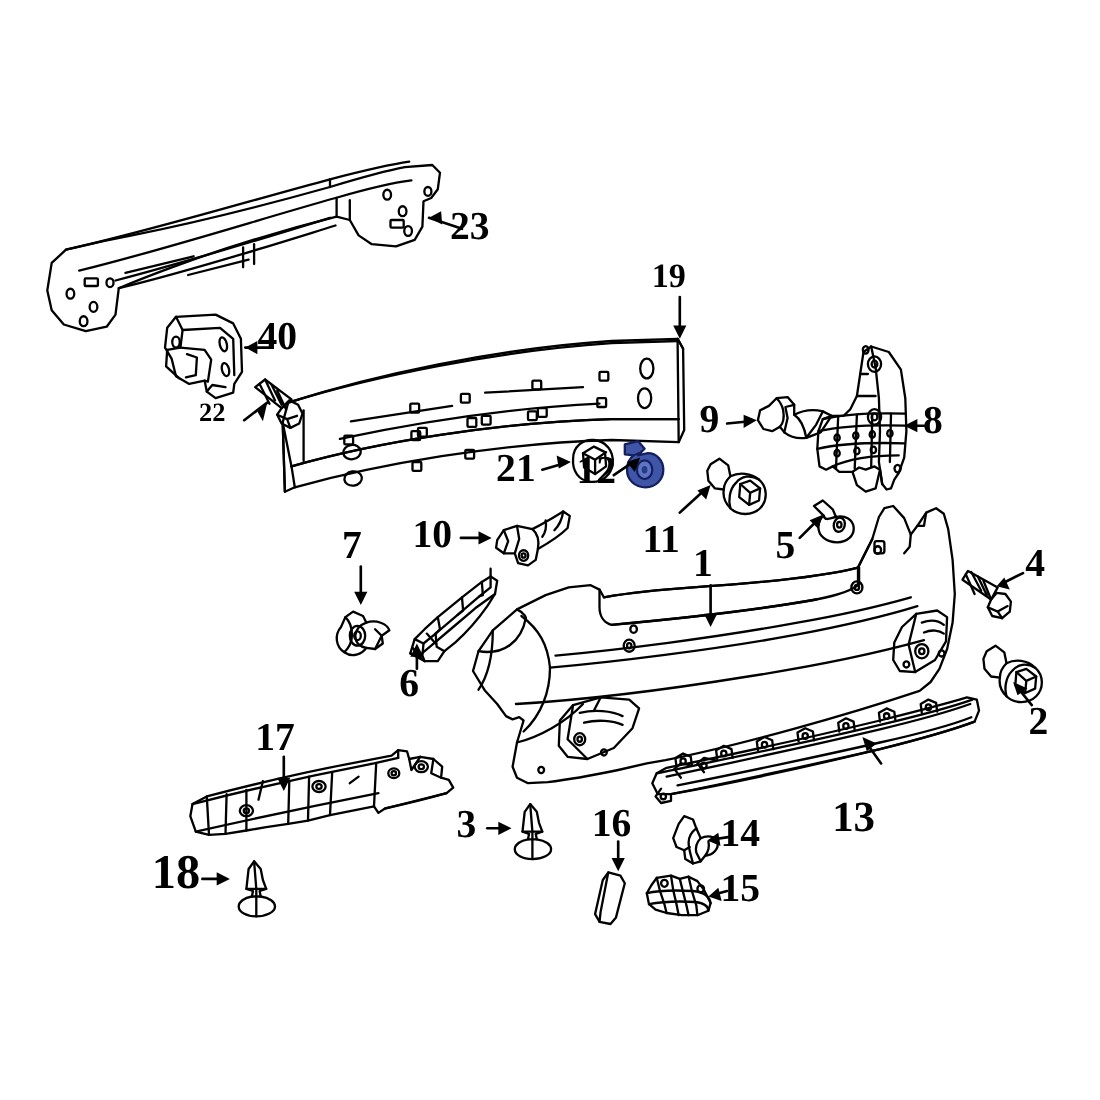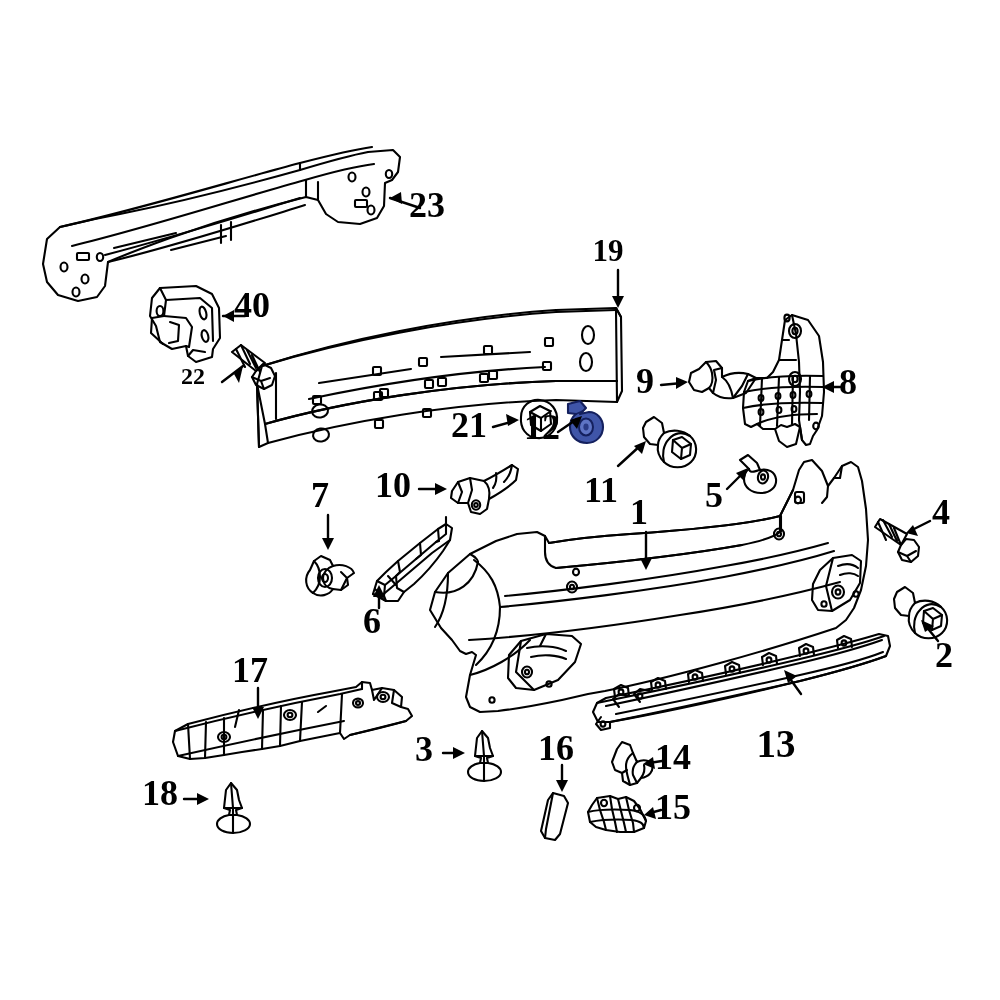--- a/index.html
+++ b/index.html
@@ -551,16 +551,16 @@
   <div class="lbl" style="left:639px;top:512px;font-size:36px;transform:translate(-50%,-50%);">1</div>
   <div class="lbl" style="left:941px;top:512px;font-size:36px;transform:translate(-50%,-50%);">4</div>
   <div class="lbl" style="left:320px;top:495px;font-size:36px;transform:translate(-50%,-50%);">7</div>
   <div class="lbl" style="left:372px;top:621px;font-size:36px;transform:translate(-50%,-50%);">6</div>
   <div class="lbl" style="left:944px;top:655px;font-size:36px;transform:translate(-50%,-50%);">2</div>
   <div class="lbl" style="left:776px;top:707px;font-size:39px;transform:translate(-50%,-50%);margin-top:36px;">13</div>
   <div class="lbl" style="left:250px;top:670px;font-size:36px;transform:translate(-50%,-50%);">17</div>
   <div class="lbl" style="left:424px;top:749px;font-size:36px;transform:translate(-50%,-50%);">3</div>
   <div class="lbl" style="left:556px;top:748px;font-size:36px;transform:translate(-50%,-50%);">16</div>
   <div class="lbl" style="left:673px;top:757px;font-size:36px;transform:translate(-50%,-50%);">14</div>
-  <div class="lbl" style="left:160px;top:793px;font-size:36px;transform:translate(-50%,-50%);font-family:Liberation Serif, serif;">18</div>
+  <div class="lbl" style="left:160px;top:793px;font-size:44px;transform:translate(-50%,-50%);font-family:Liberation Serif, serif;">18</div>
   <div class="lbl" style="left:673px;top:807px;font-size:36px;transform:translate(-50%,-50%);">15</div>
 
 </div>
 
 </body></html>

